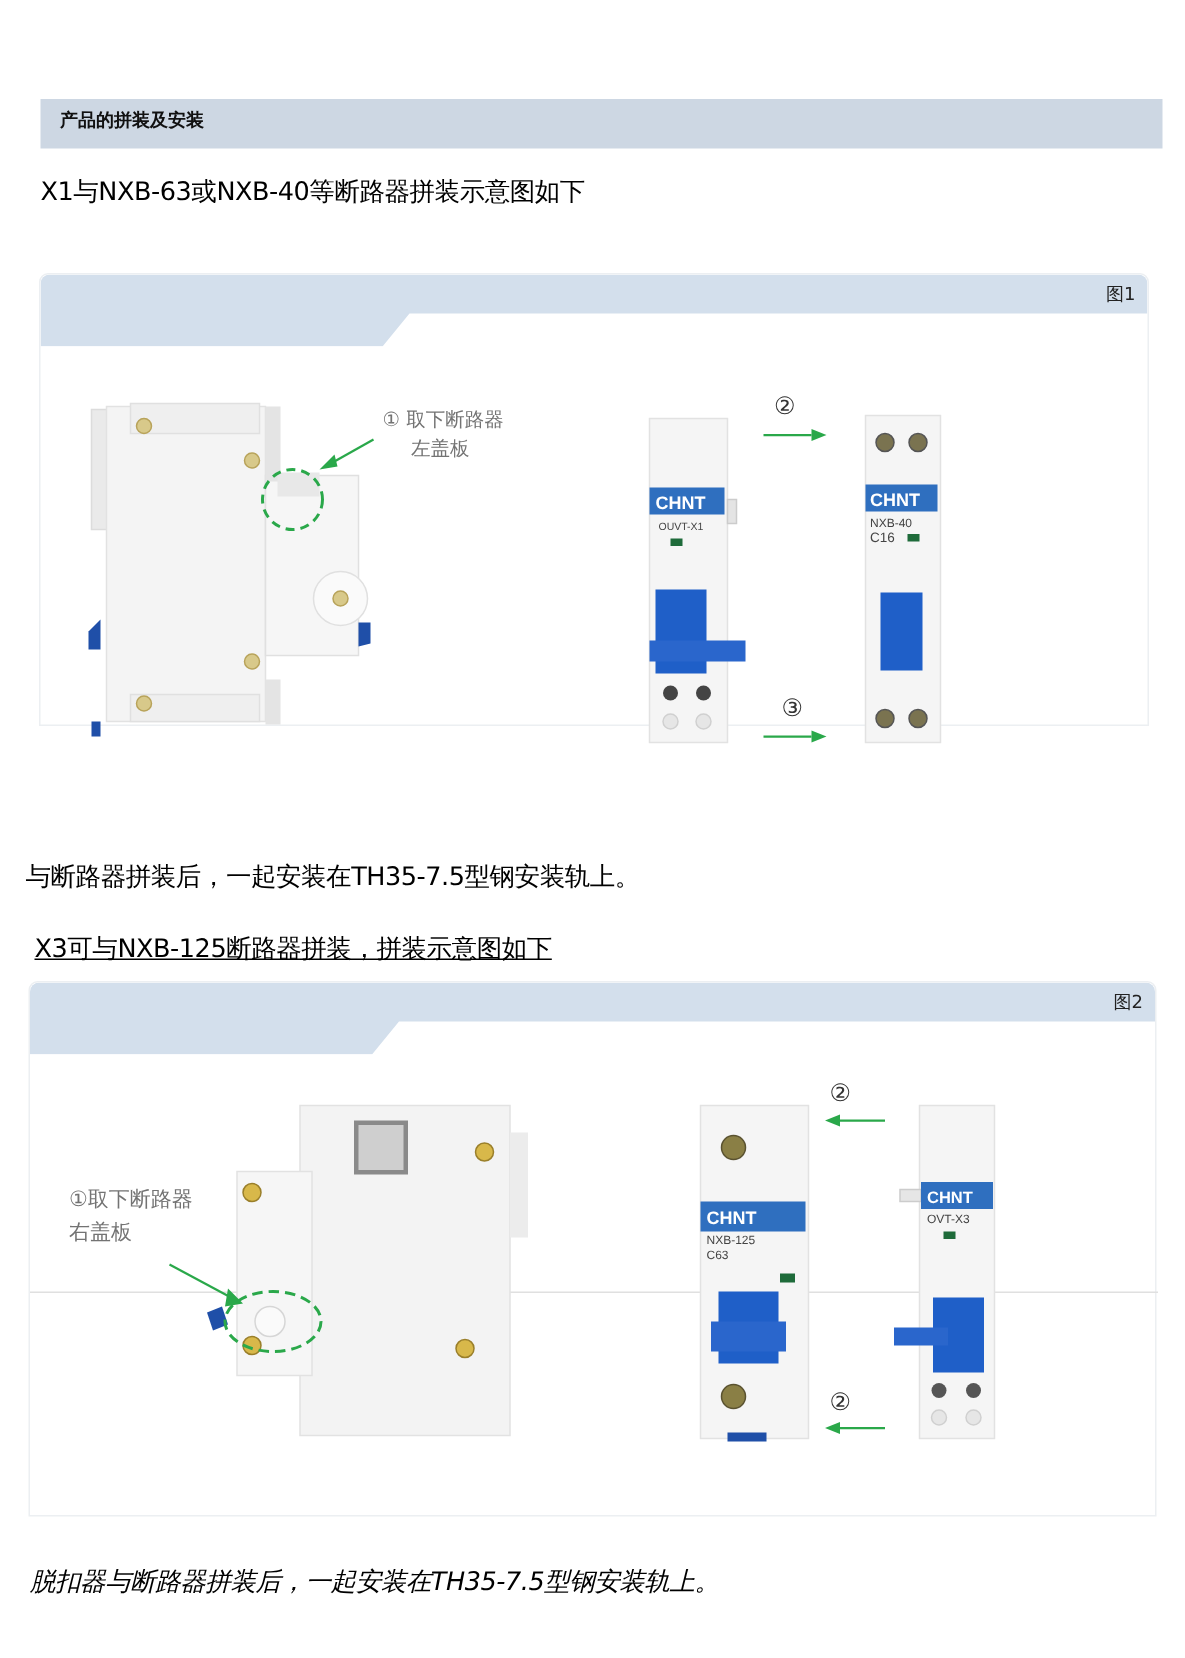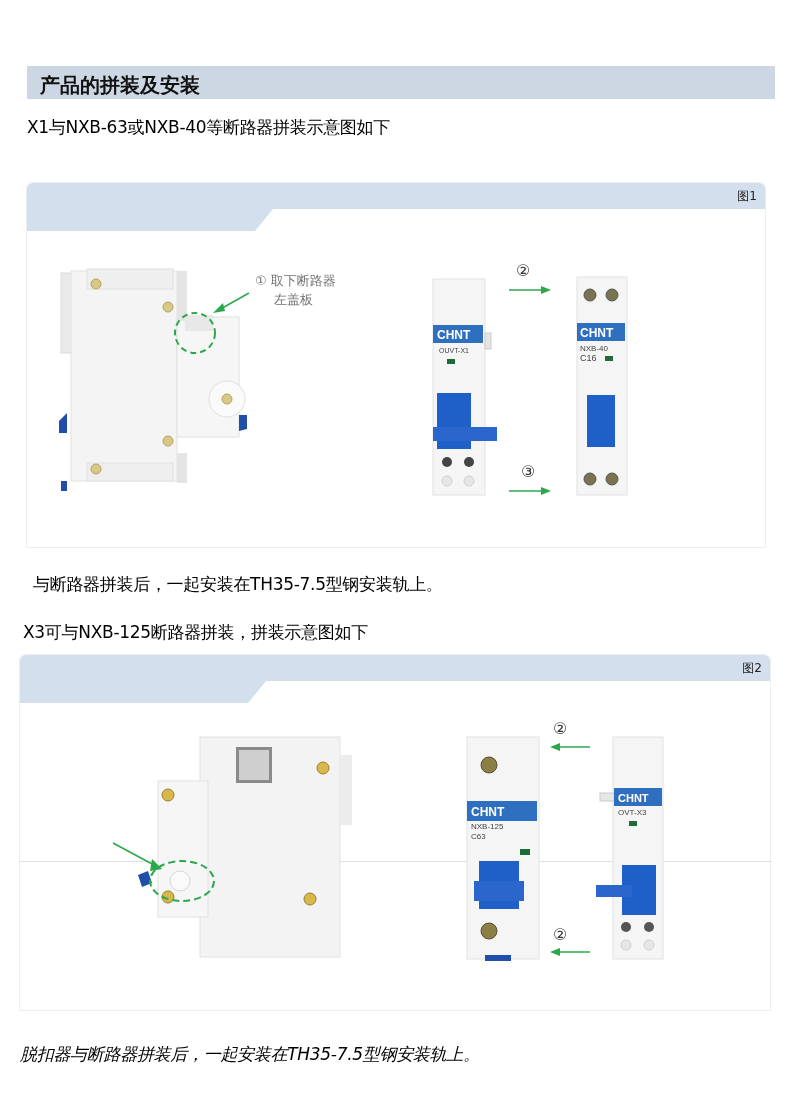--- a/index.html
+++ b/index.html
@@ -4,21 +4,21 @@
 <style>
   * { box-sizing: border-box; margin: 0; padding: 0; }
   html, body { width: 790px; height: 1105px; background: #ffffff; overflow: hidden; }
   body { font-family: "DejaVu Sans", "Liberation Sans", sans-serif; color: #1a1a1a; position: relative; }
 
   .section-header {
     position: absolute; left: 27px; top: 66px; width: 748px; height: 33px;
     background: #cdd7e3;
   }
   .section-header span {
-    position: absolute; left: 13px; top: 6px; font-size: 20px; font-weight: bold; color: #111;
+    position: absolute; left: 13px; top: 6px; font-size: 12px; font-weight: bold; color: #111;
   }
 
   .para { position: absolute; font-size: 17px; color: #000000; white-space: nowrap; letter-spacing: -0.3px; }
 
   .panel {
     position: absolute; background: #ffffff;
     border: 1px solid #eceff2; border-radius: 6px 6px 0 0;
   }
   .panel-band {
     position: absolute; left: 0; top: 0; right: 0; height: 48px;
@@ -42,21 +42,21 @@
 </style>
 </head>
 <body>
 
 <div class="section-header">
   <span>产品的拼装及安装</span>
 </div>
 
 <div class="para" style="left:27px; top:116px;">X1与NXB-63或NXB-40等断路器拼装示意图如下</div>
 
-<div class="panel" style="left:26px; top:182px; width:740px; height:366px;">
+<div class="panel" style="left:26px; top:182px; width:740px; height:302px;">
   <div class="panel-band"></div>
   <div class="panel-label">图1</div>
 
   <svg class="figure-art" width="740" height="366">
 
     <g>
       <rect x="34" y="90" width="20" height="80" fill="#eaeaea" stroke="#dcdcdc"></rect>
       <rect x="44" y="88" width="106" height="210" fill="#f4f4f4" stroke="#e2e2e2"></rect>
       <rect x="60" y="86" width="86" height="20" fill="#efefef" stroke="#e0e0e0"></rect>
       <rect x="150" y="134" width="62" height="120" fill="#f6f6f6" stroke="#e0e0e0"></rect>
@@ -114,23 +114,23 @@
   </svg>
 
   <div class="callout" style="left:228px; top:88px;">
     <div>① 取下断路器</div>
     <div style="padding-left:19px;">左盖板</div>
   </div>
   <div class="step-num" style="left:489px; top:78px;">②</div>
   <div class="step-num" style="left:494px; top:279px;">③</div>
 </div>
 
-<div class="para" style="left:33px; top:573px;">与断路器拼装后，一起安装在TH35-7.5型钢安装轨上。</div>
+<div class="para" style="left:17px; top:573px;">与断路器拼装后，一起安装在TH35-7.5型钢安装轨上。</div>
 
-<div class="para" style="left:23px; top:621px;">X3可与NXB-125断路器拼装，拼装示意图如下</div>
+<div class="para" style="left:23px; top:621px;text-decoration:underline;">X3可与NXB-125断路器拼装，拼装示意图如下</div>
 
 <div class="panel" style="left:19px; top:654px; width:752px; height:357px;">
   <div class="panel-band"></div>
   <div class="panel-label">图2</div>
 
   <div class="rule-line" style="left:0; top:206px; width:752px;"></div>
 
   <svg class="figure-art" width="752" height="357">
 
     <g>
@@ -178,17 +178,21 @@
       <rect x="609" y="166" width="8" height="5" fill="#1e6b3a"></rect>
       <rect x="602" y="210" width="34" height="50" fill="#1f5fc8"></rect>
       <rect x="576" y="230" width="36" height="12" fill="#2a66cc"></rect>
       <circle cx="606" cy="272" r="5" fill="#555"></circle>
       <circle cx="629" cy="272" r="5" fill="#555"></circle>
       <circle cx="606" cy="290" r="5" fill="#e6e6e6" stroke="#d0d0d0"></circle>
       <circle cx="629" cy="290" r="5" fill="#e6e6e6" stroke="#d0d0d0"></circle>
     </g>
   </svg>
 
+  <div class="callout" style="left:26px; top:134px; font-size:14px; line-height:22px;">
+    <div>①取下断路器</div>
+    <div>右盖板</div>
+  </div>
   <div class="step-num" style="left:533px; top:64px;">②</div>
   <div class="step-num" style="left:533px; top:270px;">②</div>
 </div>
 
 <div class="para" style="left:20px; top:1043px;font-style:italic;">脱扣器与断路器拼装后，一起安装在TH35-7.5型钢安装轨上。</div>
 
 </body></html>

